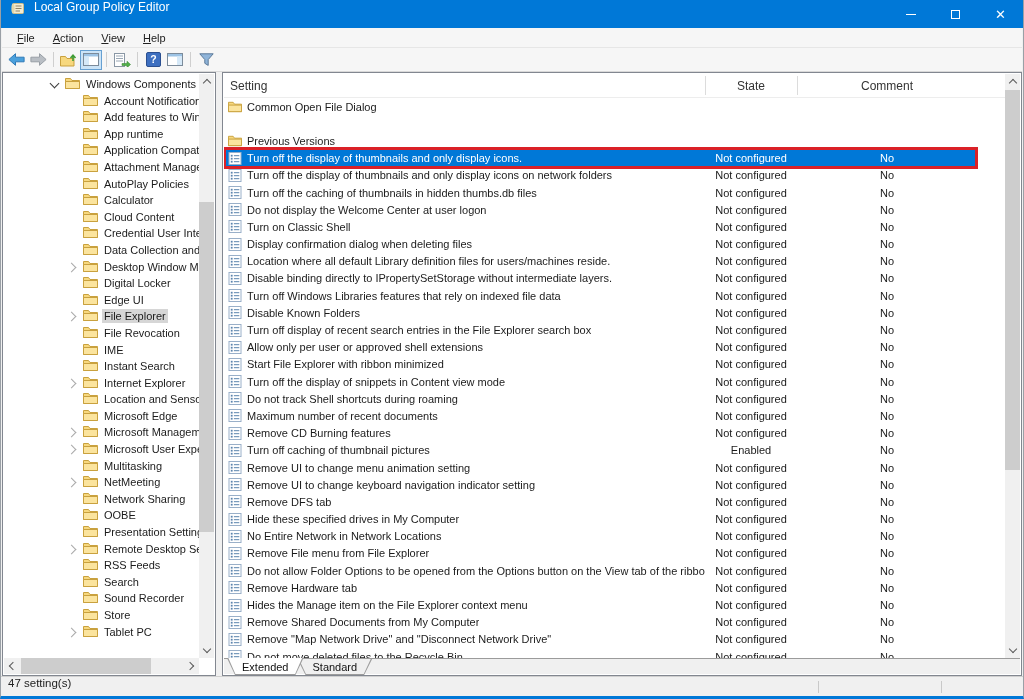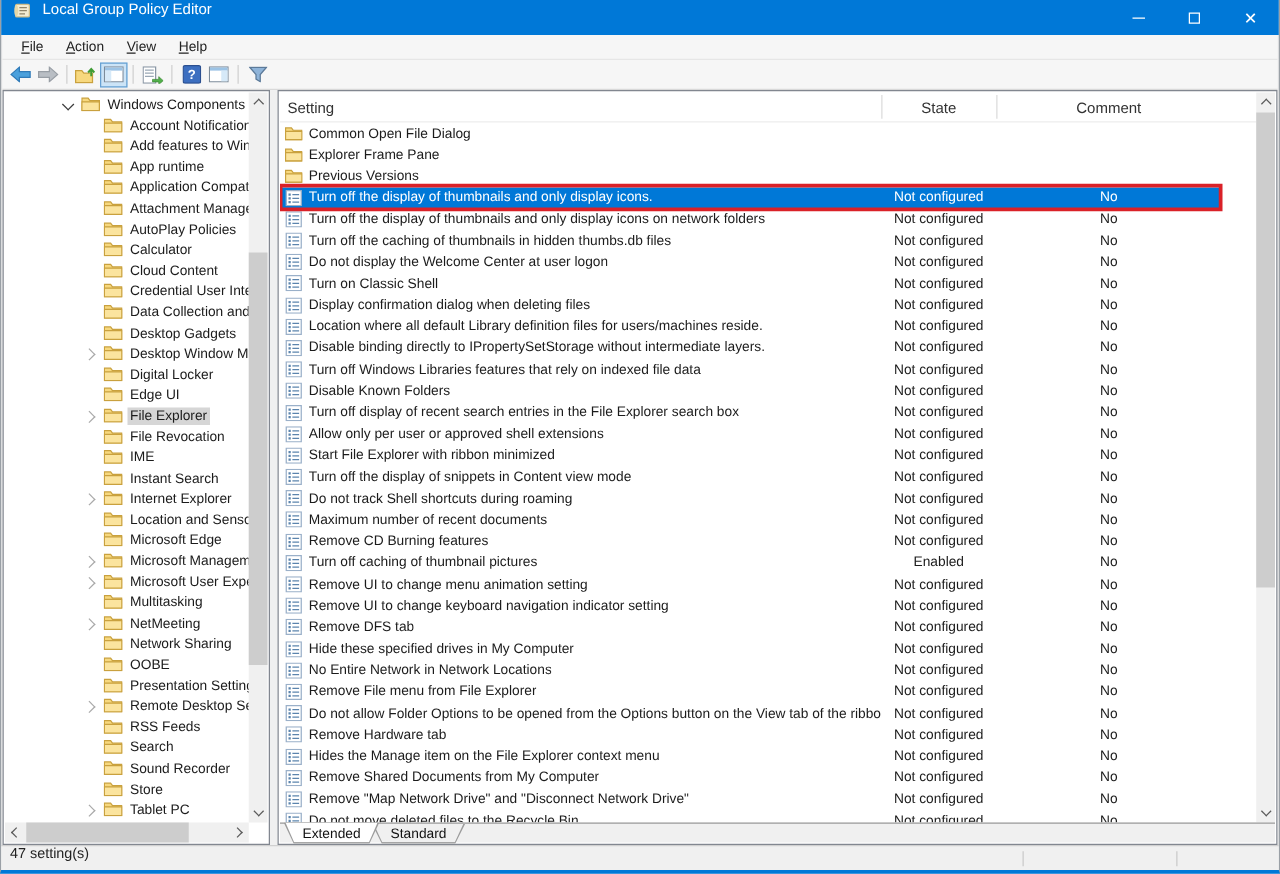--- a/index.html
+++ b/index.html
@@ -281,28 +281,20 @@
 
   <div class="tree-item lvl1">
     <span class="chev"></span>
     <svg class="tree-folder" viewBox="0 0 15 12">
       <path d="M0.5 1.5 h5 l1.5 2 h7.5 v8 h-14 z" fill="#f7d87e" stroke="#c9a13e"></path>
       <path d="M0.5 4.5 h14 v7 h-14 z" fill="#fbe49e" stroke="#c9a13e"></path>
     </svg>
     <span class="tree-label">Data Collection and Pr</span>
   </div>
 
-  <div class="tree-item lvl1">
-    <span class="chev"></span>
-    <svg class="tree-folder" viewBox="0 0 15 12">
-      <path d="M0.5 1.5 h5 l1.5 2 h7.5 v8 h-14 z" fill="#f7d87e" stroke="#c9a13e"></path>
-      <path d="M0.5 4.5 h14 v7 h-14 z" fill="#fbe49e" stroke="#c9a13e"></path>
-    </svg>
-    <span class="tree-label">Desktop Gadgets</span>
-  </div>
 
   <div class="tree-item lvl1">
     <span class="chev collapsed"></span>
     <svg class="tree-folder" viewBox="0 0 15 12">
       <path d="M0.5 1.5 h5 l1.5 2 h7.5 v8 h-14 z" fill="#f7d87e" stroke="#c9a13e"></path>
       <path d="M0.5 4.5 h14 v7 h-14 z" fill="#fbe49e" stroke="#c9a13e"></path>
     </svg>
     <span class="tree-label">Desktop Window Man</span>
   </div>
 
@@ -539,28 +531,20 @@
       </svg>
 
       <span class="stxt">Common Open File Dialog</span>
     </span>
     <span class="cell st"></span>
     <span class="cell cm"></span>
 
   </div>
 
   <div class="row">
-    <span class="cell cs">
-      <svg class="row-icon icon-folder" viewBox="0 0 15 12">
-        <path d="M0.5 1.5 h5 l1.5 2 h7.5 v8 h-14 z" fill="#f7d87e" stroke="#c9a13e"></path>
-        <path d="M0.5 4.5 h14 v7 h-14 z" fill="#fbe49e" stroke="#c9a13e"></path>
-      </svg>
-
-      <span class="stxt">Explorer Frame Pane</span>
-    </span>
     <span class="cell st"></span>
     <span class="cell cm"></span>
 
   </div>
 
   <div class="row">
     <span class="cell cs">
       <svg class="row-icon icon-folder" viewBox="0 0 15 12">
         <path d="M0.5 1.5 h5 l1.5 2 h7.5 v8 h-14 z" fill="#f7d87e" stroke="#c9a13e"></path>
         <path d="M0.5 4.5 h14 v7 h-14 z" fill="#fbe49e" stroke="#c9a13e"></path>

